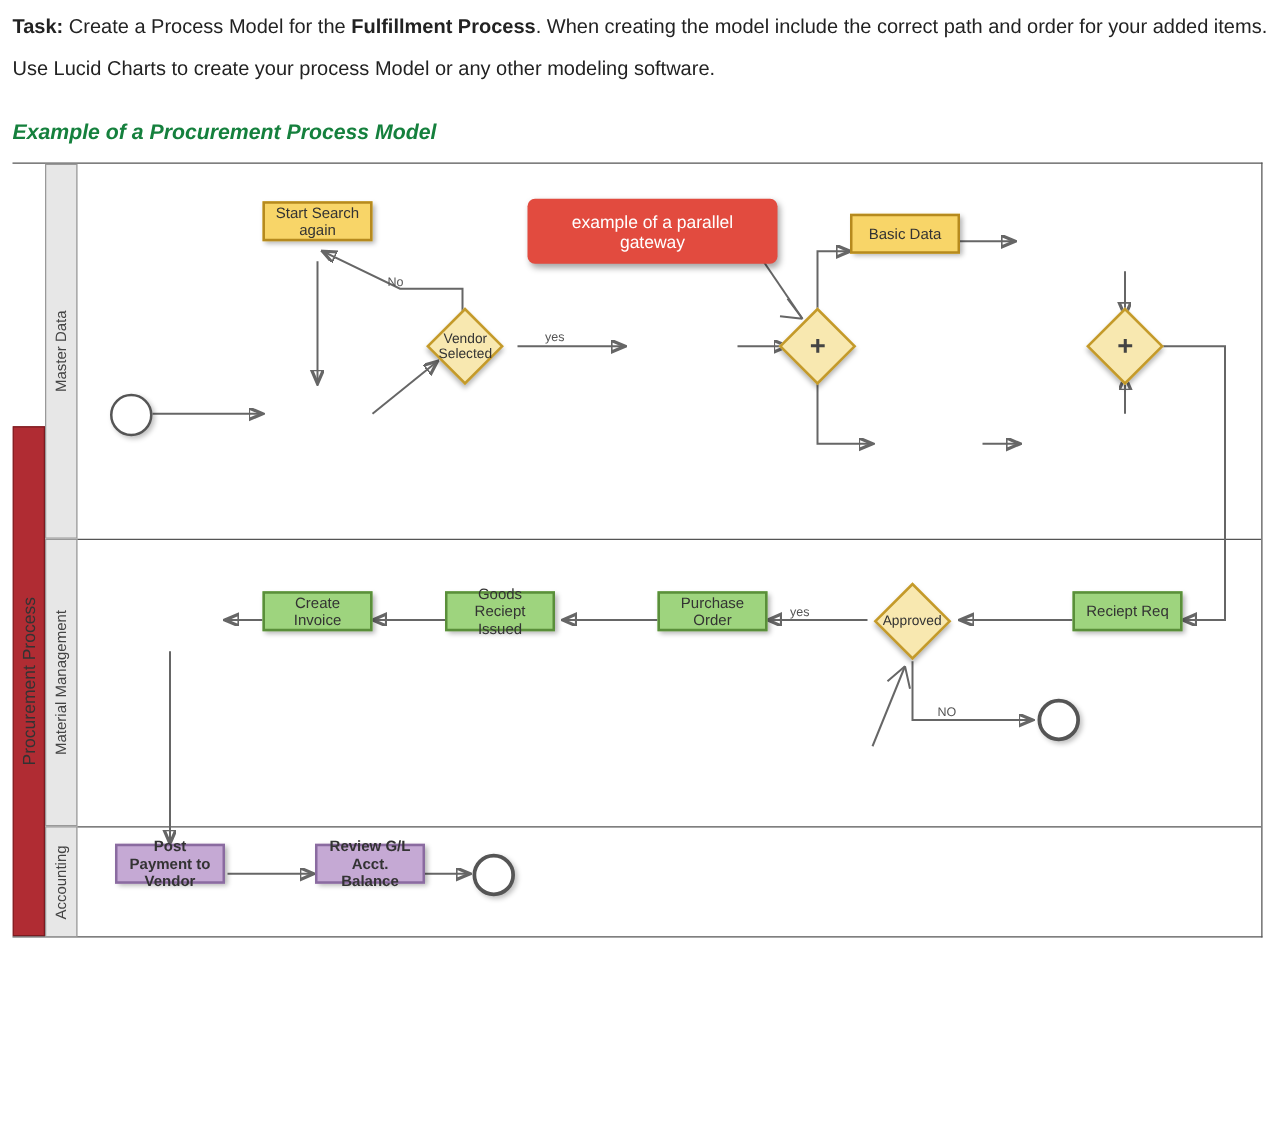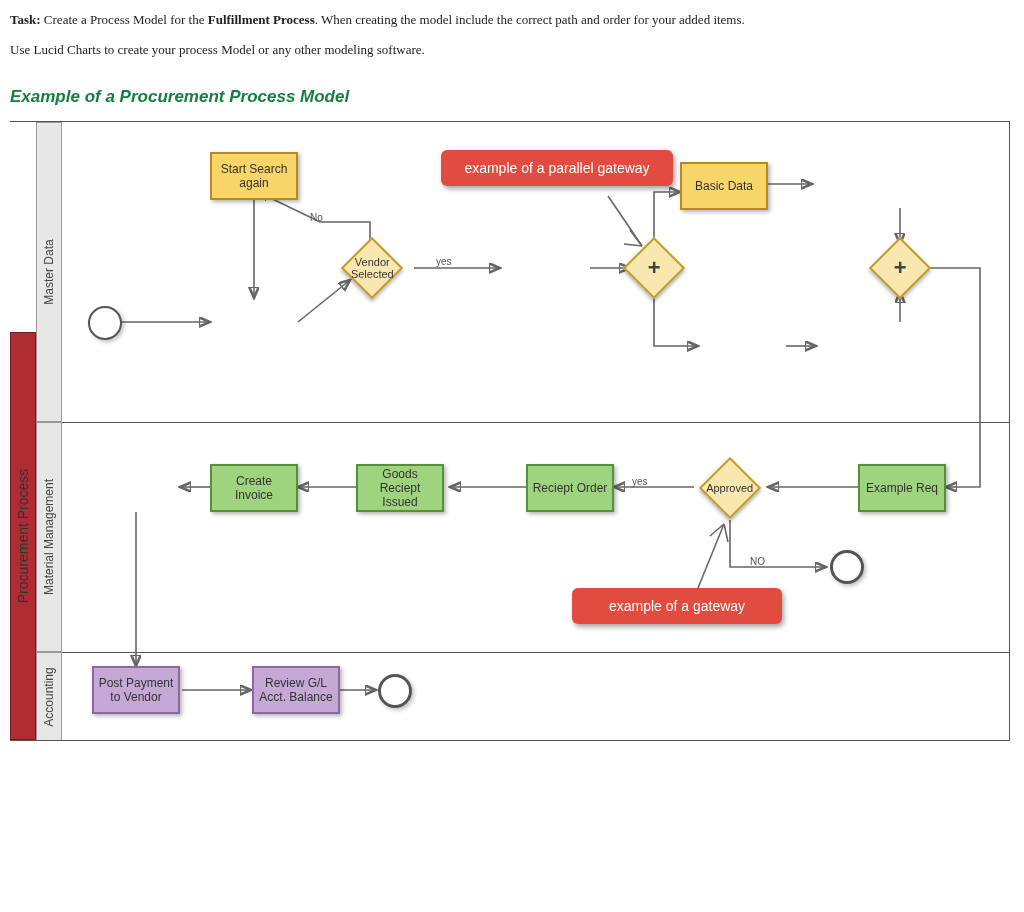--- a/index.html
+++ b/index.html
@@ -5,24 +5,23 @@
   * { box-sizing: border-box; }
   body {
     margin: 0;
     padding: 10px;
     font-family: Arial, Helvetica, sans-serif;
     background: #fff;
     color: #222;
     width: 1024px;
   }
   .task-text {
-    font-size: 13px;
+    font-size: 16px;
     line-height: 1.5;
     margin-bottom: 10px;
-    font-family: Liberation Serif, serif;
   }
   .task-text .bold { font-weight: 700; }
   .subtitle {
     color: #15803d;
     font-style: italic;
     font-weight: 700;
     font-size: 17px;
     margin: 28px 0 14px 0;
   }
   .diagram-wrap {
@@ -85,29 +84,29 @@
     display: flex;
     align-items: center;
     justify-content: center;
     text-align: center;
     font-size: 12px;
     color: #333;
     padding: 4px;
   }
   .task-box {
     width: 88px;
-    height: 48px;
+    height: 32px;
     border-radius: 0;
     border: 2px solid;
     box-shadow: 2px 2px 4px rgba(0,0,0,0.3);
     text-align: center;
   }
   .yellow { background: #f8d568; border-color: #b68a1e; }
   .green  { background: #9ed47e; border-color: #5a8f3a; }
-  .purple { background: #c5a9d4; border-color: #8a6ba0; }
+  .purple { background: #c5a9d4; border-color: #8a6ba0; font-weight: bold; }
   .gateway {
     width: 44px;
     height: 44px;
     border: 2px solid #c49a2a;
     background: #f8e8b0;
     transform: rotate(45deg);
     box-shadow: 2px 2px 4px rgba(0,0,0,0.3);
   }
   .gateway span { transform: rotate(-45deg); font-size: 11px; display:block; }
   .plus-gw span { font-size: 22px; font-weight: 700; color: #444; }
@@ -248,48 +247,45 @@
     <span>+</span>
   </div>
 
   <div class="node task-box yellow" style="left:670px; top:40px">
     <span>Basic Data</span>
   </div>
   <div class="node gateway plus-gw" style="left:868px; top:124px">
     <span>+</span>
   </div>
 
-  <div class="callout" style="left:431px; top:28px; width:232px">
+  <div class="callout" style="left:412px; top:28px; width:200px">
     <span>example of a parallel gateway</span>
   </div>
 
   <div class="node task-box green" style="left:346px; top:342px">
     <span>Goods Reciept Issued</span>
   </div>
   <div class="node task-box green" style="left:200px; top:342px">
     <span>Create Invoice</span>
   </div>
   <div class="node task-box green" style="left:516px; top:342px">
-    <span>Reciept Order</span>
+    <span>Purchase Order</span>
   </div>
   <span class="edge-label" style="left:622px; top:354px">yes</span>
 
   <div class="node gateway" style="left:698px; top:344px">
     <span>Approved</span>
   </div>
   <span class="edge-label" style="left:740px; top:434px">NO</span>
 
   <div class="node task-box green" style="left:848px; top:342px">
-    <span>Example Req</span>
+    <span>Reciept Req</span>
   </div>
   <div class="node event" style="left:820px; top:428px"></div>
 
-  <div class="callout" style="left:562px; top:466px; width:210px">
-    <span>example of a gateway</span>
-  </div>
 
   <div class="node task-box purple" style="left:82px; top:544px">
     <span>Post Payment to Vendor</span>
   </div>
   <div class="node task-box purple" style="left:242px; top:544px">
     <span>Review G/L Acct. Balance</span>
   </div>
   <div class="node event" style="left:368px; top:552px"></div>
 
 </div>

